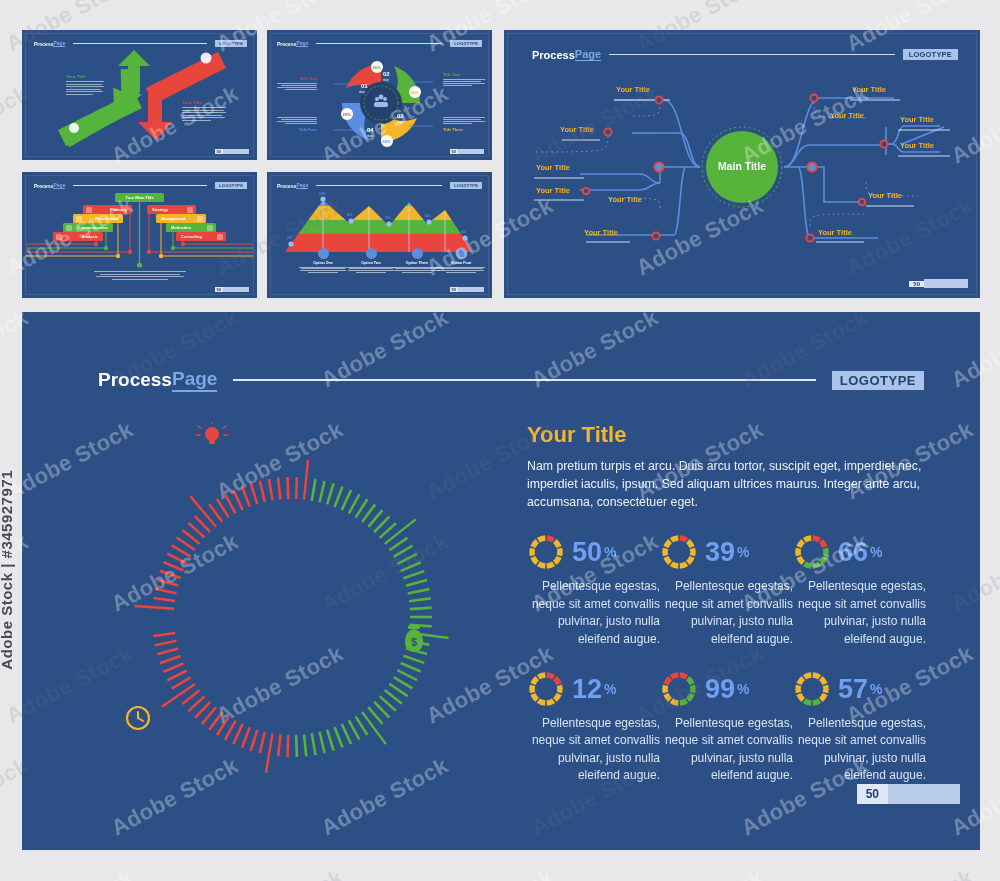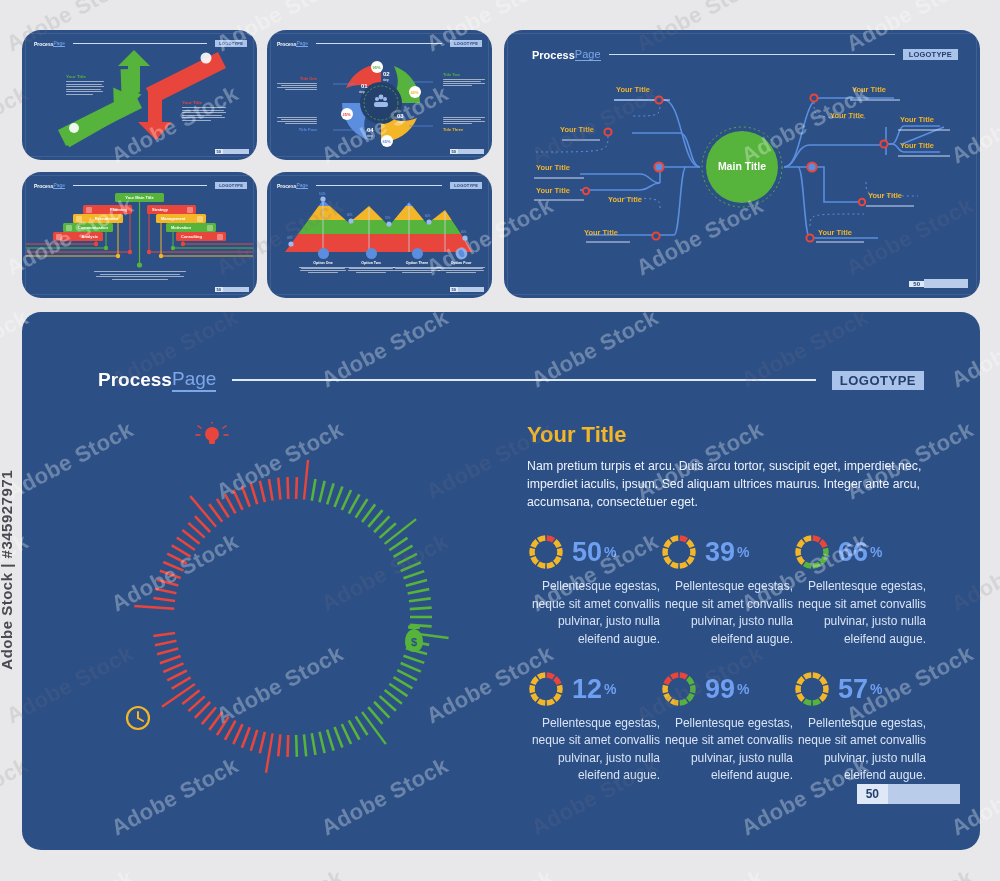--- a/index.html
+++ b/index.html
@@ -22,34 +22,34 @@
   .side-wm{
     position:absolute; left:-2px; top:470px;
     writing-mode:vertical-rl; transform:rotate(180deg);
     font-size:15px; font-weight:700; color:#4a4a52;
     letter-spacing:.5px; z-index:95;
   }
 
   
   .sheet{ position:absolute; left:22px; top:30px; width:958px; height:820px; }
 
-  .slide{ position:absolute; background:#2c4f86; overflow:hidden;border-radius:19px; }
+  .slide{ position:absolute; background:#2c4f86; overflow:hidden; }
   .slide .inner-border{ position:absolute; inset:3px; border:1px solid rgba(255,255,255,.10); }
 
   .s1{ left:0;   top:0;   width:235px; height:130px; }
   .s2{ left:245px; top:0; width:225px; height:130px; }
   .s3{ left:482px; top:0; width:476px; height:268px; }
   .s4{ left:0;   top:142px; width:235px; height:126px; }
   .s5{ left:245px; top:142px; width:225px; height:126px; }
   .big{ left:0; top:282px; width:958px; height:538px; }
 
   
   .hdr{ display:flex; align-items:center; position:absolute; }
   .hdr .t1{ color:#ffffff; font-weight:700; }
-  .hdr .t2{ color:#7da7e8; font-weight:400; border-bottom:1px solid #7da7e8; }
+  .hdr .t2{ color:#7da7e8; font-weight:700; border-bottom:1px solid #7da7e8; }
   .hdr .rule{ flex:1; height:1px; background:#cfdcf2; margin:0 8px; }
   .logotype{
     background:#a9c3ea; color:#24416e; font-weight:700;
     letter-spacing:.2px; text-align:center; font-family:"Liberation Sans Narrow","Liberation Sans",sans-serif;
   }
 
   
   .pbadge{ position:absolute; display:flex; align-items:center; }
   .pbadge .num{ background:#dfe8f6; color:#24416e; font-weight:700; text-align:center; }
   .pbadge .bar{ background:#b9cdeb; }

